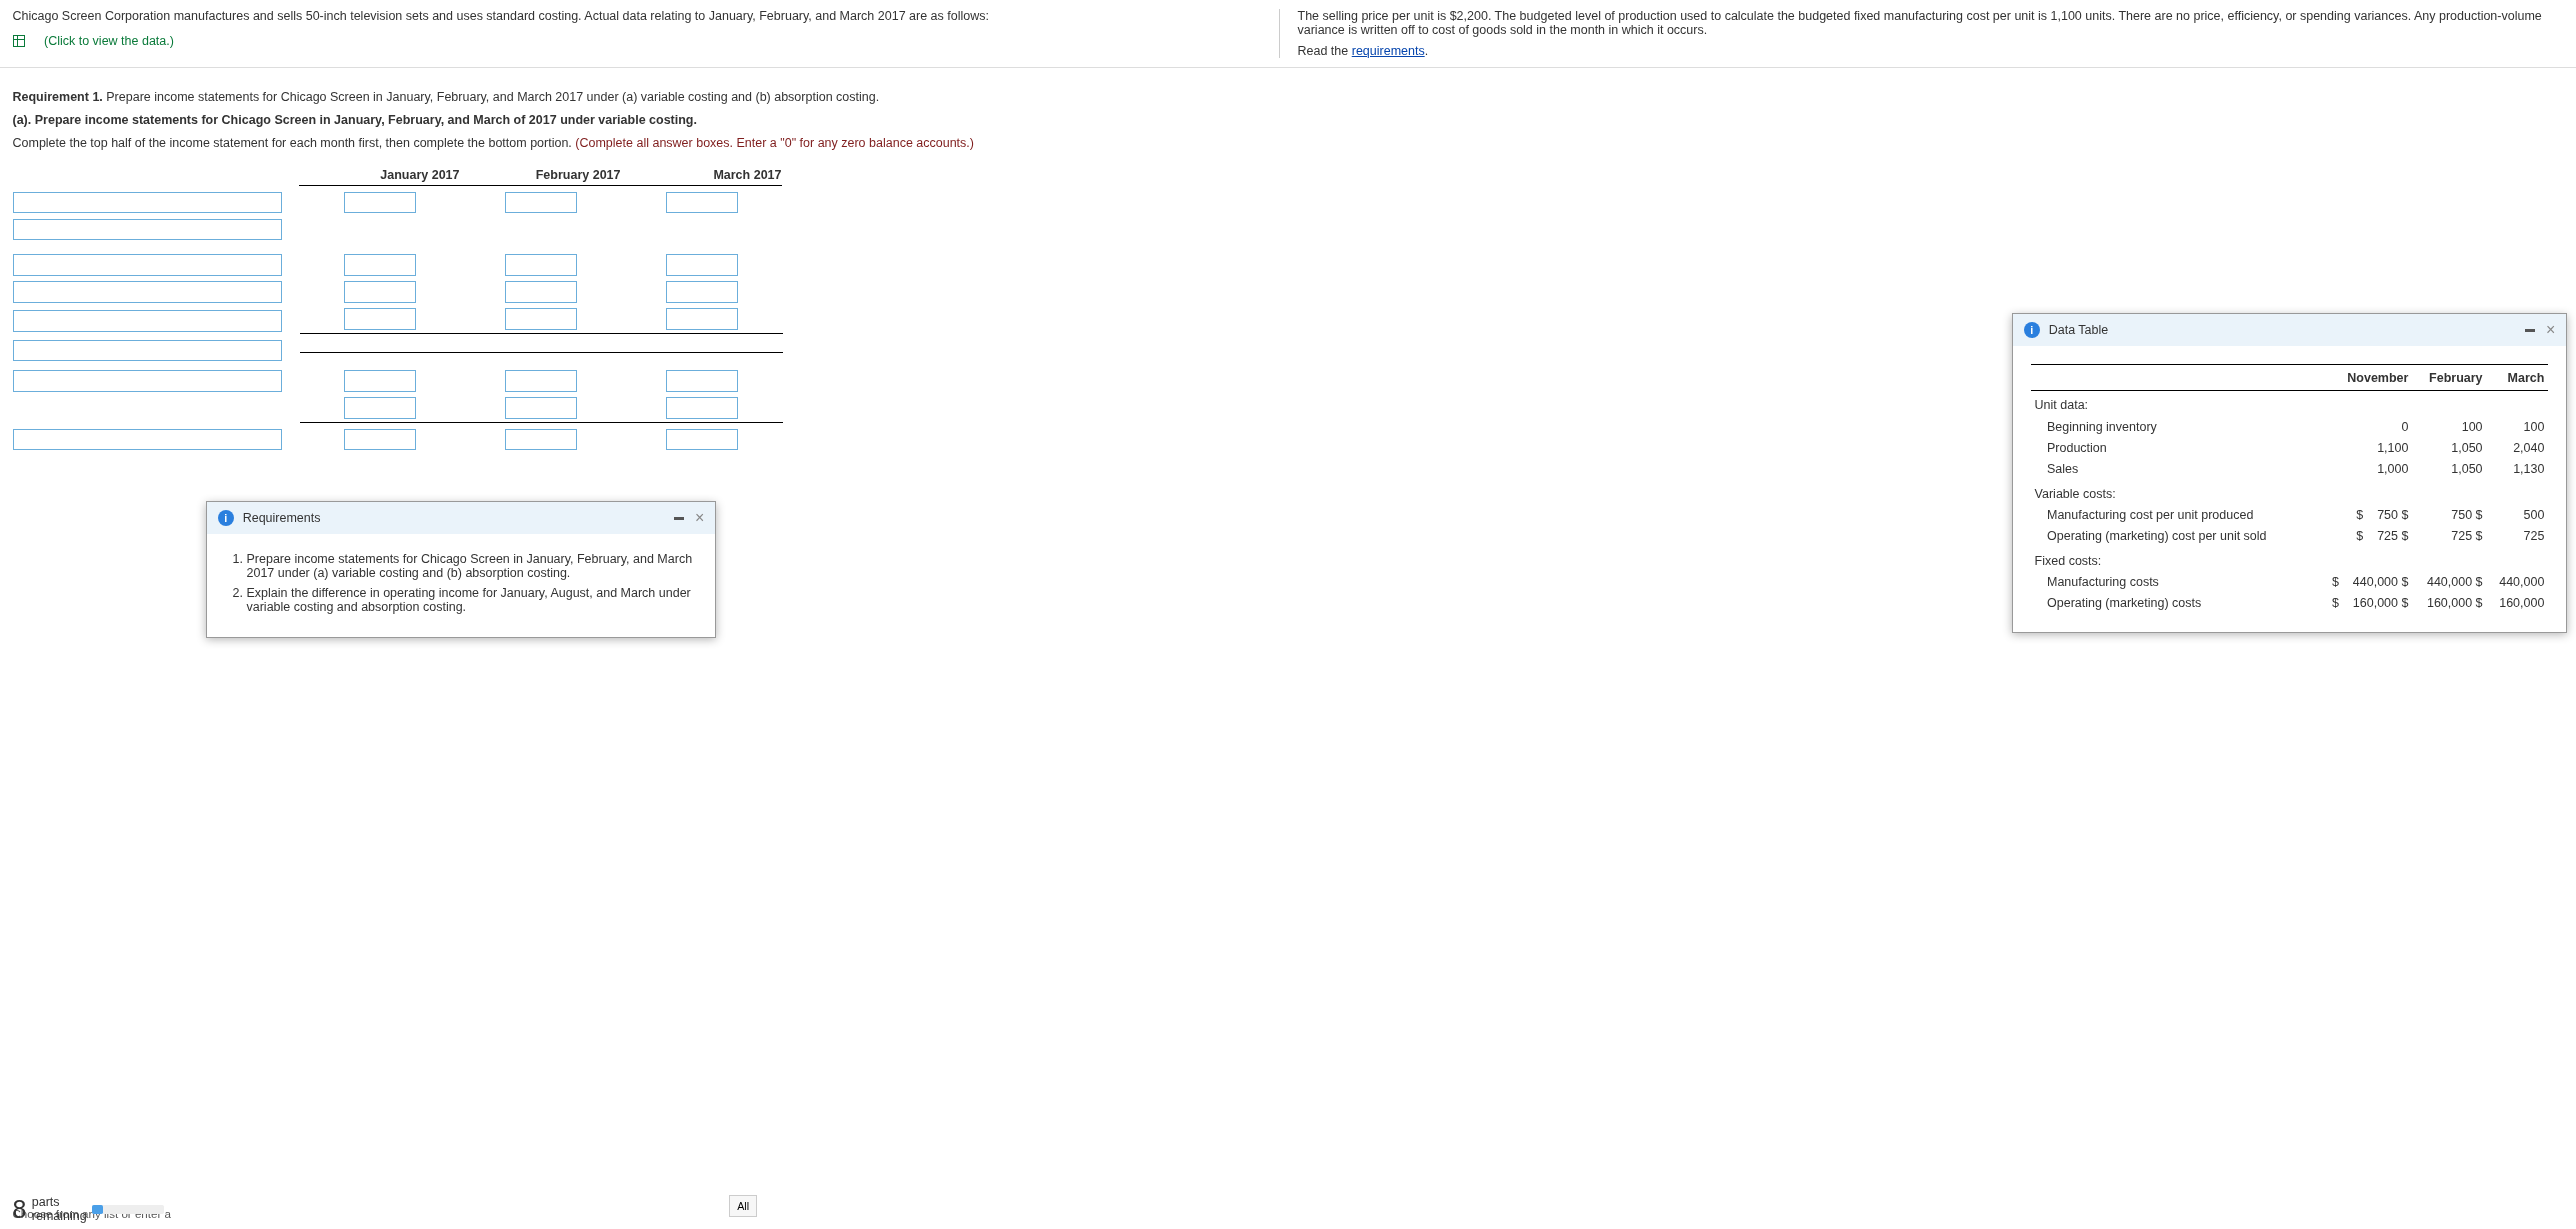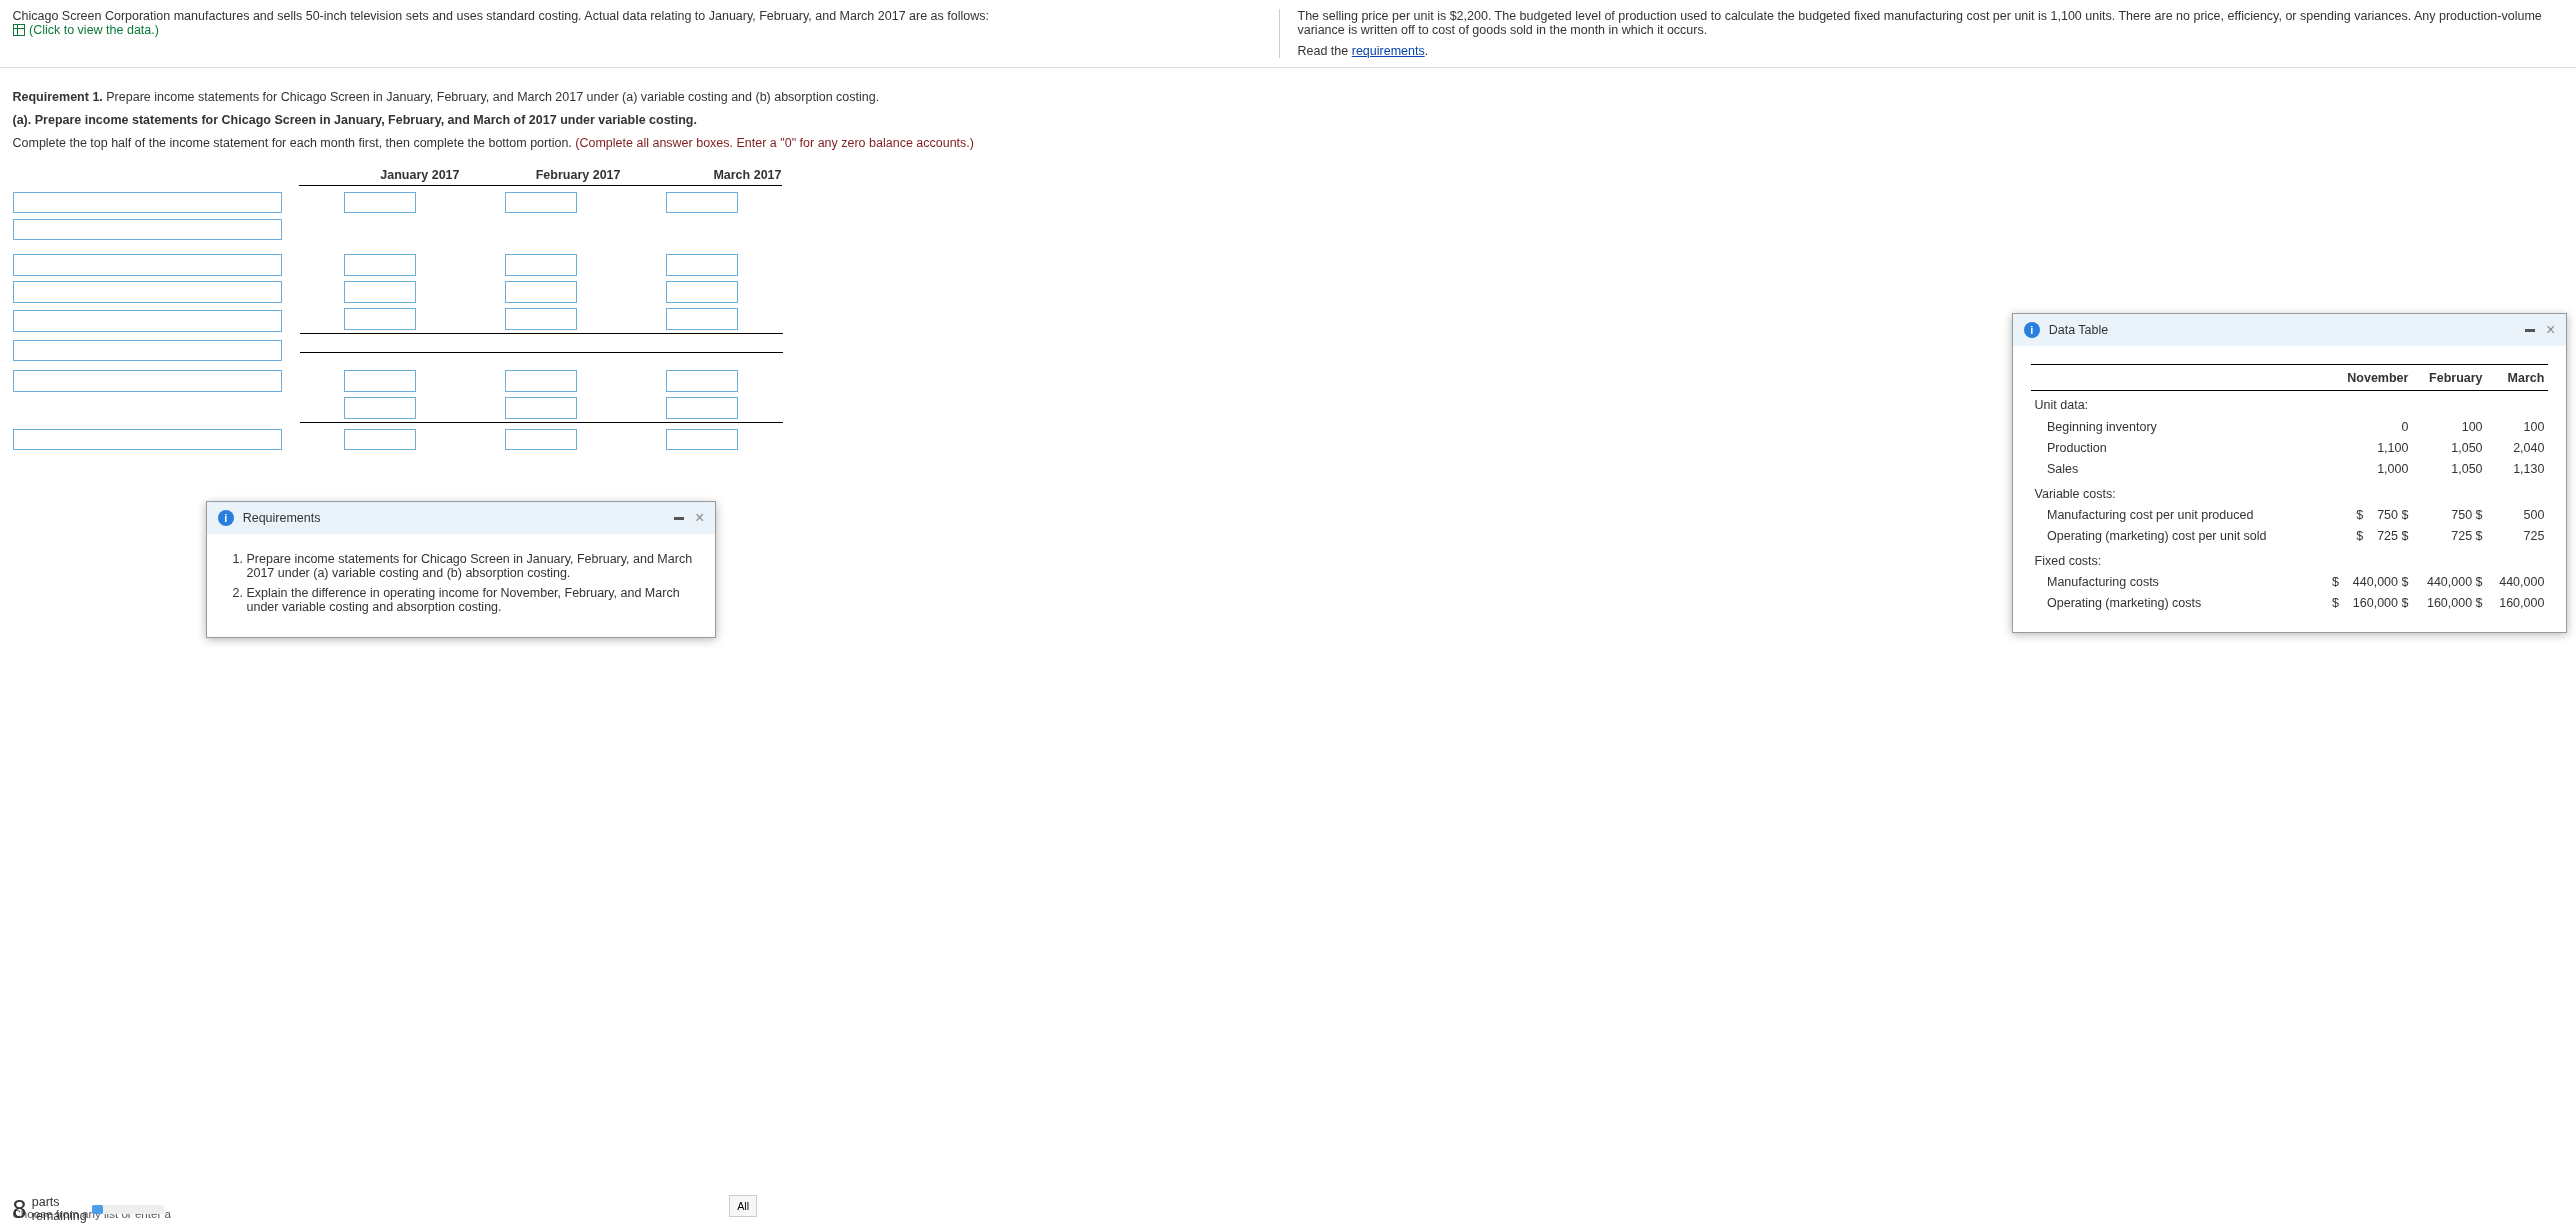--- a/index.html
+++ b/index.html
@@ -1,21 +1,21 @@
 <!DOCTYPE html>
 <html style="font-size:14.3px"><head>
 <meta charset="utf-8">
 <style>
 *{box-sizing:border-box;margin:0;padding:0;font-family:Arial,sans-serif}
 body{background:#fff;font-size:12.5px;color:#333}
 .top-section{display:flex;border-bottom:1.8px solid #ddd;padding:9px 12.5px}
 .top-left,.top-right{flex:1;}
 .top-left{border-right:0.9px solid #ccc}
 .top-right{padding-left:18px}
-.data-link{color:#0a7a3a;cursor:pointer;display:flex;align-items:center;gap:4px;margin-top:0}
+.data-link{color:#0a7a3a;cursor:pointer;display:flex;align-items:center;gap:19px;margin-top:11px}
 .grid-icon{display:inline-block;width:12.5px;height:12.5px;border:0.9px solid #0a7a3a;position:relative}
 .grid-icon::before,.grid-icon::after{content:"";position:absolute;background:#0a7a3a}
 .grid-icon::before{left:3.6px;top:0;width:0.9px;height:100%}
 .grid-icon::after{top:3.6px;left:0;height:0.9px;width:100%}
 .req-link{color:#0645ad;text-decoration:underline;cursor:pointer}
 .content{padding:12.5px}
 .req-title{margin:9px 0}
 .green-hint{color:#7f1d1d}
 .statement-area{margin-top:18px}
 .period-headers{display:flex;margin-left:286px;border-bottom:0.9px solid #000;padding-bottom:3.6px;width:483px}
@@ -189,21 +189,21 @@
     <span class="info-icon">i</span>
     <span>Requirements</span>
     <div class="popup-controls">
       <span class="min-icon"></span>
       <span class="x-icon">×</span>
     </div>
   </div>
   <div class="reqs-body">
     <ol>
       <li>Prepare income statements for Chicago Screen in January, February, and March 2017 under (a) variable costing and (b) absorption costing.</li>
-      <li>Explain the difference in operating income for November, February, and March under variable costing and absorption costing.</li>
+      <li>Explain the difference in operating income for January, August, and March under variable costing and absorption costing.</li>
     </ol>
   </div>
 </div>
 
 <div class="popup data-popup">
   <div class="popup-header">
     <span class="info-icon">i</span>
     <span>Data Table</span>
     <div class="popup-controls">
       <span class="min-icon"></span>

